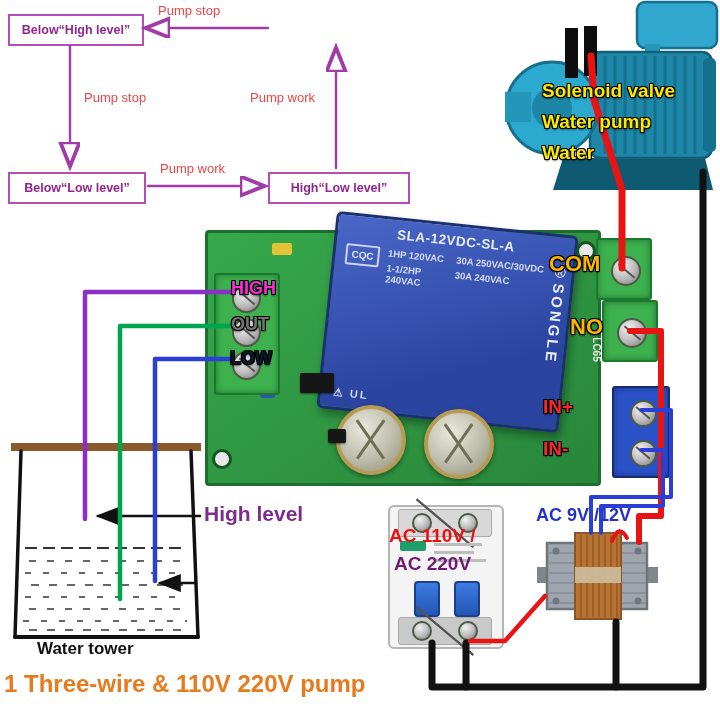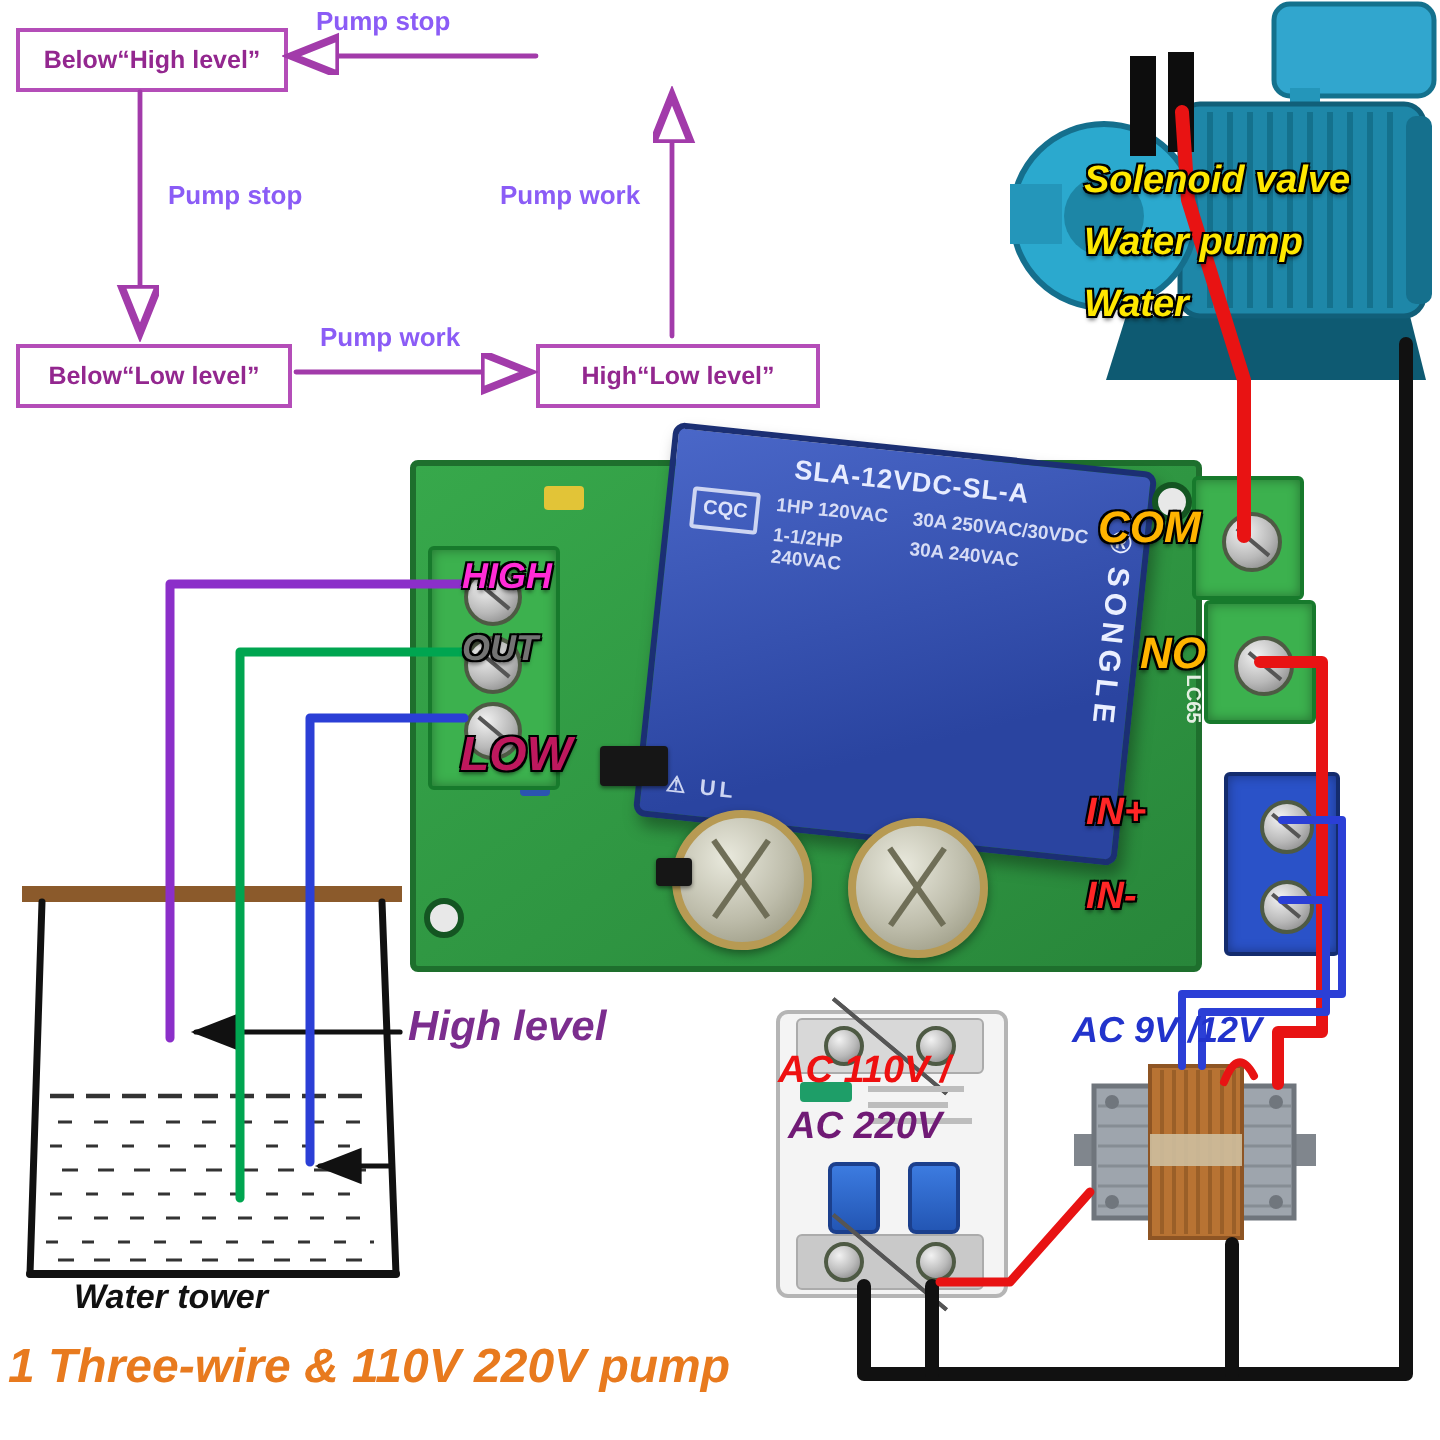--- a/index.html
+++ b/index.html
@@ -1,23 +1,23 @@
 <!DOCTYPE html>
 <html><head>
 <meta charset="utf-8">
 <style>
   html,body{margin:0;padding:0;}
   body{width:720px;height:720px;font-family:"Liberation Sans",sans-serif;background:#fff;}
   .stage{position:relative;width:720px;height:720px;background:#fff;overflow:hidden;}
   .abs{position:absolute;}
   .z1{z-index:1}
-  .lbl{position:absolute;font-weight:bold;white-space:nowrap;z-index:10;font-style:italic;}
+  .lbl{position:absolute;font-weight:bold;white-space:nowrap;z-index:10;}
   .ol{text-shadow:-1px -1px 0 #000,1px -1px 0 #000,-1px 1px 0 #000,1px 1px 0 #000,0 2px 2px rgba(0,0,0,.55);}
   .fc-box{position:absolute;border:2px solid #B44DB8;background:#fff;color:#93278F;font-weight:bold;font-size:12.5px;display:flex;align-items:center;justify-content:center;z-index:2;}
-  .fc-lbl{position:absolute;color:#8b5cf6;font-weight:bold;font-size:13px;z-index:2;white-space:nowrap;}
+  .fc-lbl{position:absolute;color:#ef4444;font-weight:normal;font-size:13px;z-index:2;white-space:nowrap;}
   svg.wires{position:absolute;left:0;top:0;z-index:5;pointer-events:none;}
   .pcb{position:absolute;left:205px;top:230px;width:390px;height:250px;background:linear-gradient(145deg,#37a84b,#28863a);border:3px solid #1E6F2D;border-radius:4px;z-index:1;}
   .tblock{position:absolute;background:#3CB14E;border:2px solid #177a2c;border-radius:3px;box-shadow:inset 0 0 6px rgba(0,0,0,.35);z-index:1;}
   .tblock.blue{background:#2A52C8;border-color:#142c6e;}
   .screw{position:absolute;border-radius:50%;background:radial-gradient(circle at 35% 30%,#f2f2f2,#b9b9b9 55%,#777);border:2px solid #4e5a44;}
   .screw::after{content:"";position:absolute;left:10%;top:45%;width:80%;height:2px;background:#555;transform:rotate(40deg);}
   .relay{position:absolute;left:118px;top:-10px;width:237px;height:192px;background:linear-gradient(160deg,#4a67c8,#2a44a0 70%);border:3px solid #1B2F73;border-radius:6px;transform:rotate(6deg);box-shadow:3px 5px 8px rgba(0,0,0,.35);color:#DDE3FA;}
   .relay-model{margin-top:7px;text-align:center;font-size:13.5px;font-weight:bold;letter-spacing:.5px;color:#E7ECFF;}
   .relay-row{display:flex;gap:8px;padding:6px 28px 0 10px;}
   .relay-cqc{border:2px solid #cdd5f2;font-size:10px;font-weight:bold;padding:3px 4px;height:fit-content;border-radius:2px;}
@@ -215,21 +215,21 @@
       <path d="M703,172 L703,687 L432,687 L432,643" stroke="#111" stroke-width="7"></path>
       <path d="M466,643 L466,687" stroke="#111" stroke-width="7"></path>
       <path d="M616,622 L616,687" stroke="#111" stroke-width="7"></path>
       <path d="M545,596 L505,641 L470,641" stroke="#E81313" stroke-width="4.5"></path>
       <path d="M612,541 q7,-18 15,-3" stroke="#E81313" stroke-width="4"></path>
     </g>
   </svg>
 
   <div class="lbl ol" style="left:231px;top:278px;font-size:18px;color:#FF2BD6">HIGH</div>
   <div class="lbl ol" style="left:231px;top:314px;font-size:18px;color:#737373">OUT</div>
-  <div class="lbl ol" style="left:230px;top:364px;font-size:24px;color:#be185d">LOW</div>
+  <div class="lbl ol" style="left:230px;top:348px;font-size:18px;color:#0f172a">LOW</div>
   <div class="lbl ol" style="left:549px;top:251px;font-size:22px;color:#FFB400">COM</div>
   <div class="lbl ol" style="left:570px;top:314px;font-size:22px;color:#FFB400">NO</div>
   <div class="lbl ol" style="left:543px;top:396px;font-size:19px;color:#FF2626">IN+</div>
   <div class="lbl ol" style="left:543px;top:438px;font-size:19px;color:#FF2626">IN-</div>
   <div class="lbl ol" style="left:542px;top:80px;font-size:19px;color:#FFE800">Solenoid valve</div>
   <div class="lbl ol" style="left:542px;top:111px;font-size:19px;color:#FFE800">Water pump</div>
   <div class="lbl ol" style="left:542px;top:142px;font-size:19px;color:#FFE800">Water</div>
   <div class="lbl" style="left:204px;top:502px;font-size:21px;color:#7B2D8E">High level</div>
   <div class="lbl" style="left:536px;top:505px;font-size:18px;color:#2233CC">AC 9V /12V</div>
   <div class="lbl" style="left:389px;top:525px;font-size:19px;color:#EE1010">AC 110V /</div>

